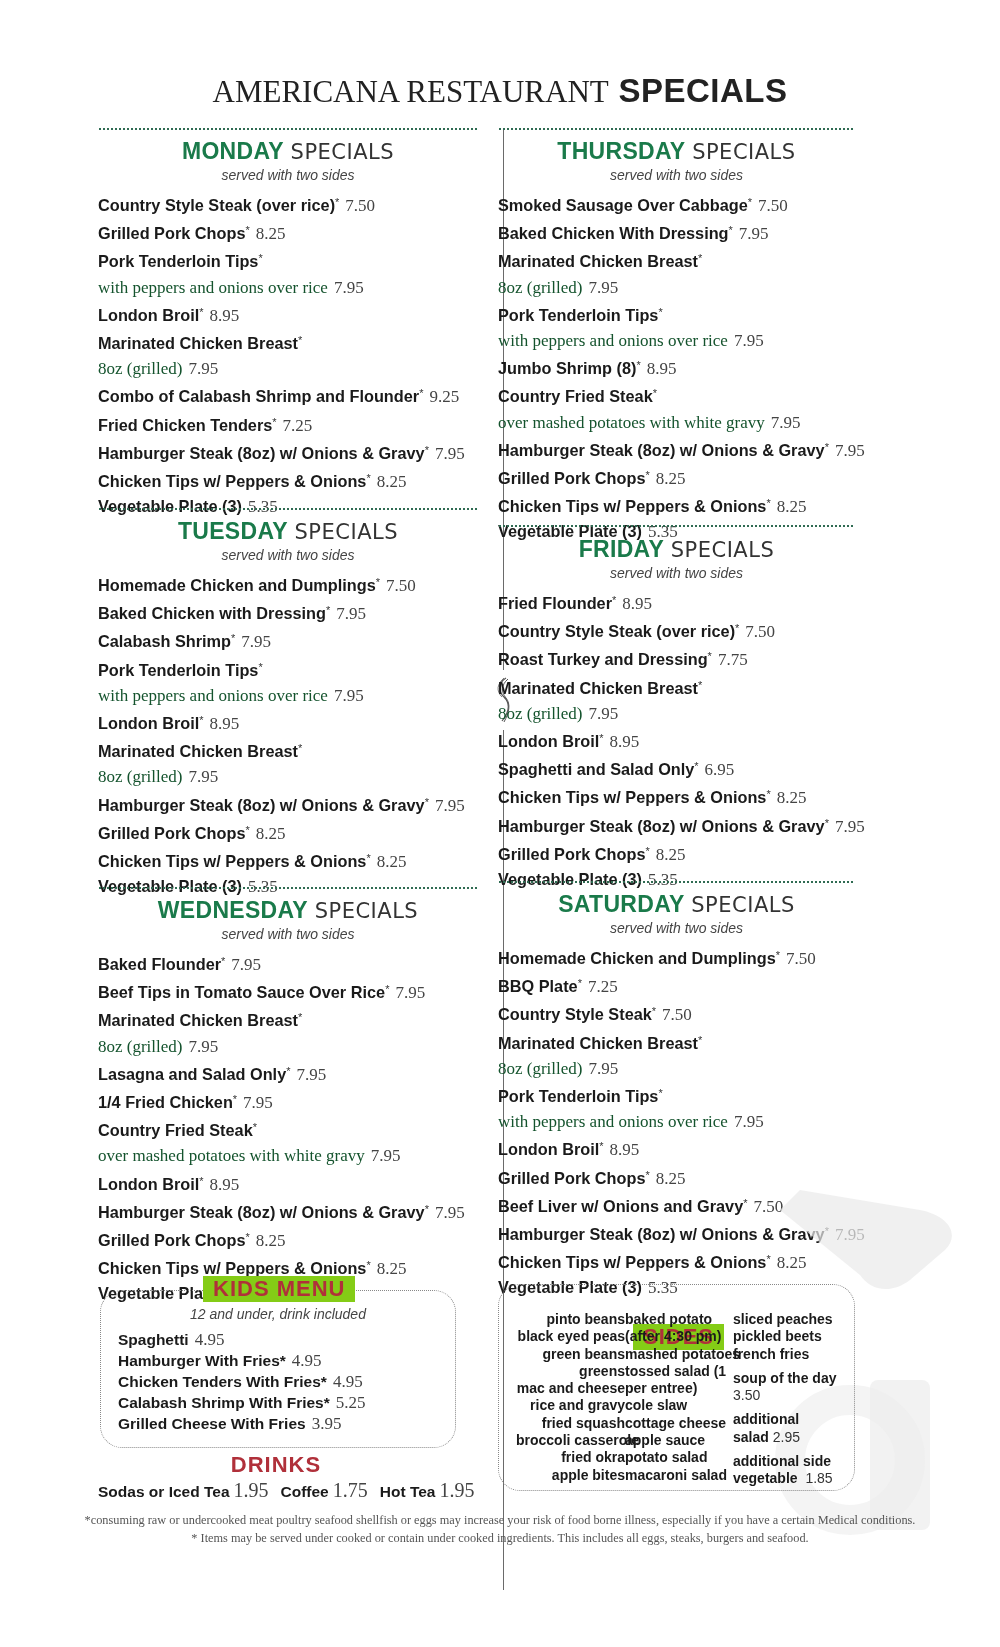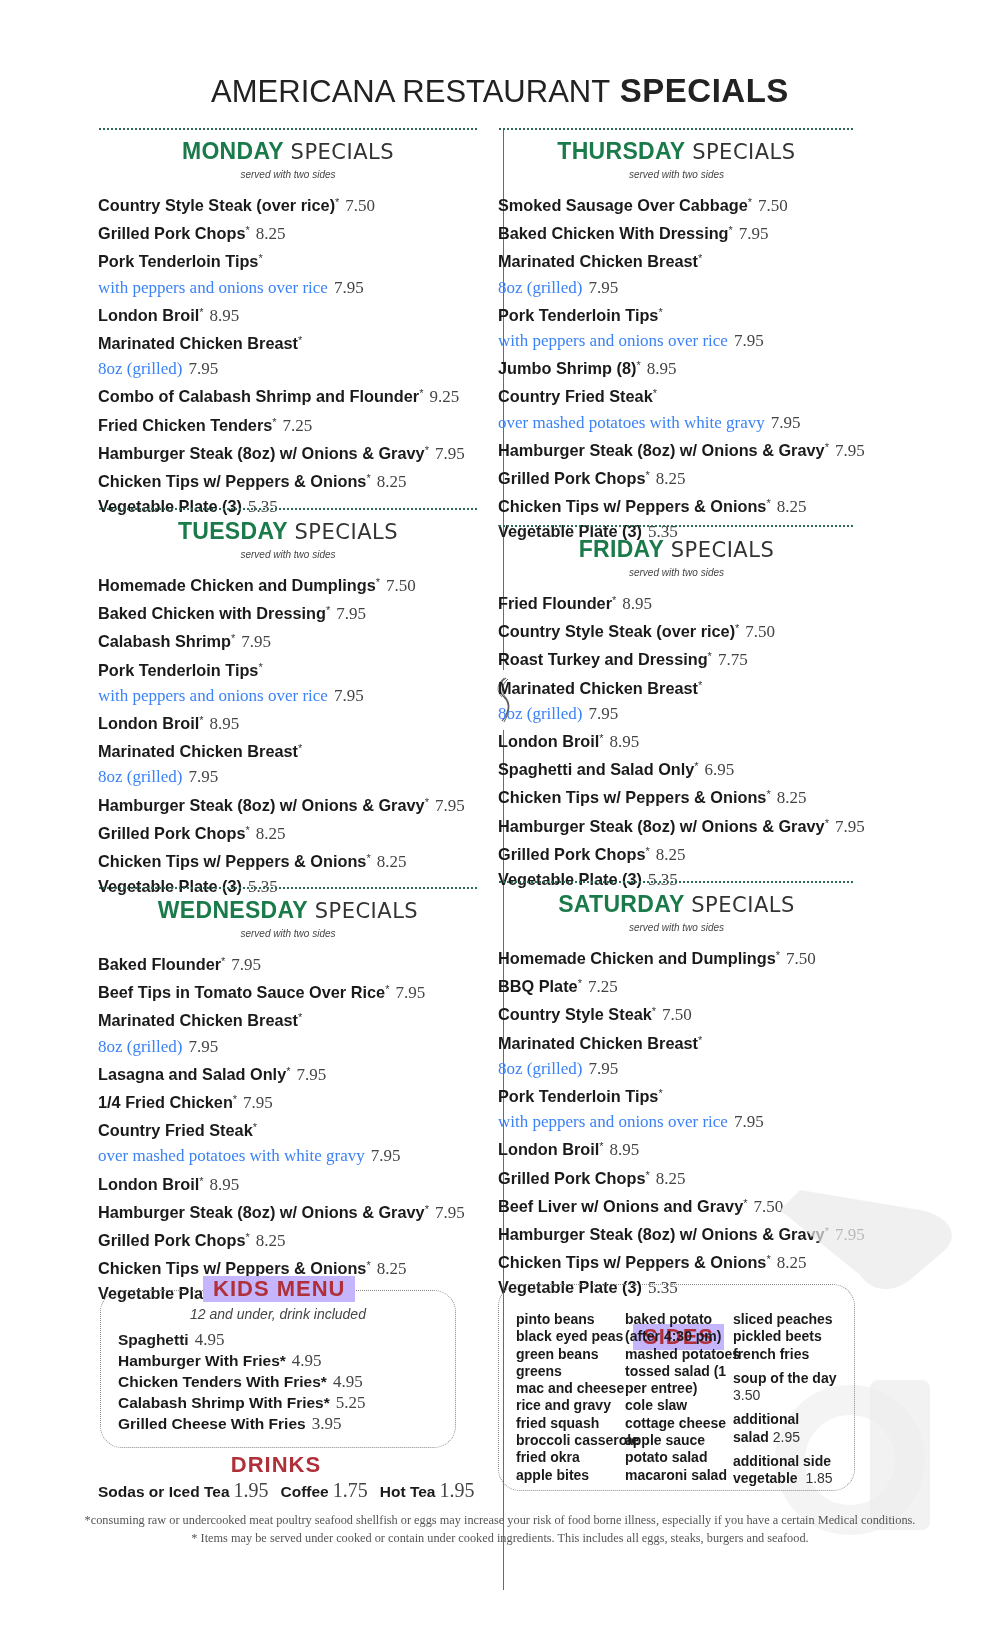--- a/index.html
+++ b/index.html
@@ -3,54 +3,54 @@
 <meta charset="utf-8">
 <style>
   * { box-sizing: border-box; margin: 0; padding: 0; }
   html, body { width: 1000px; height: 1647px; background: #ffffff; overflow: hidden; }
   body { position: relative; font-family: "Liberation Sans", "DejaVu Sans", sans-serif; color: #1a1a1a; }
 
   .page-title {
     position: absolute; top: 72px; left: 0; width: 1000px; text-align: center;
     font-size: 33px; letter-spacing: 0.5px; color: #222;
   }
-  .page-title .light { font-weight: 300; font-family: Liberation Sans, sans-serif; font-size: 31px; letter-spacing: 0px; -webkit-text-stroke: 0; font-weight: normal; }
+  .page-title .light { font-weight: 300; font-family: Liberation Serif, serif; font-size: 31px; letter-spacing: 0px; -webkit-text-stroke: 0; font-weight: normal; }
   .page-title .bold { font-weight: 700; font-family: "Liberation Sans", sans-serif; }
 
   .divider-vert {
     position: absolute; left: 503px; top: 130px; width: 1px; height: 1460px; background: #6a6a6a;
   }
   .divider-ornament {
     position: absolute; left: 494px; top: 670px; width: 20px; height: 60px; background: #fff;
     display: flex; align-items: center; justify-content: center;
   }
 
   .dots {
     position: absolute; height: 2px; width: 380px;
     background-image: radial-gradient(circle, #2f6b52 0.9px, transparent 1.1px);
     background-size: 4px 2px; background-repeat: repeat-x;
   }
 
   .section { position: absolute; width: 380px; }
   .sec-head { text-align: center; font-size: 23px; line-height: 28px; letter-spacing: 0.3px; white-space: nowrap; }
   .sec-head .day { color: #1a7a4a; font-weight: 700; }
   .sec-head .spec { color: #333; font-weight: normal; font-family: "DejaVu Sans", sans-serif; font-size: 21px; letter-spacing: 0.5px; }
-  .sec-sub { text-align: center; font-style: italic; font-size: 10px; color: #444; line-height: 18px; margin-top: 0px; }
+  .sec-sub { text-align: center; font-style: italic; font-size: 14px; color: #444; line-height: 18px; margin-top: 0px; }
   .items { margin-top: 6px; }
   .item { font-size: 16.3px; line-height: 25.2px; white-space: nowrap; }
   .item .name { font-weight: 700; color: #1a1a1a; }
   .item .ast { font-size: 11px; vertical-align: 5px; color: #333; font-weight: normal; }
   .item .price { font-family: "Liberation Serif", serif; color: #444; font-size: 17px; margin-left: 6px; }
-  .item .desc { font-family: "Liberation Serif", serif; color: #3b82f6; font-size: 17px; font-style: normal; text-align: right; }
+  .item .desc { font-family: "Liberation Serif", serif; color: #14532d; font-size: 17px; font-style: normal; text-align: right; }
 
   .box {
     position: absolute; border: 1.5px dotted #888; border-radius: 22px;
   }
   .box-title {
-    position: absolute; background: #c4b5fd; padding: 0 10px; color: #b0303a; font-weight: 700;
+    position: absolute; background: #84cc16; padding: 0 10px; color: #b0303a; font-weight: 700;
     font-size: 22px; letter-spacing: 1px; line-height: 26px;
   }
   .kids-sub { position: absolute; font-style: italic; color: #444; font-size: 14px; text-align: center; }
   .kids-items .item { font-size: 15.5px; line-height: 21px; }
 
   .drinks-title {
     position: absolute; color: #b0303a; font-weight: 700; font-size: 22px; letter-spacing: 1px; text-align: center;
   }
   .drinks-row { position: absolute; font-size: 15.5px; white-space: nowrap; }
   .drinks-row .name { font-weight: 700; }
@@ -252,21 +252,21 @@
   <g fill="#e9e9e9">
     <path d="M40 10 L160 30 C190 36, 200 55, 185 70 L150 100 C130 115, 110 110, 100 95 L20 30 Z" opacity="0.7"></path>
     <rect x="110" y="200" width="60" height="150" rx="8" opacity="0.6"></rect>
     <circle cx="90" cy="280" r="60" fill="none" stroke="#ececec" stroke-width="30" opacity="0.6"></circle>
   </g>
 </svg>
 
 <div class="box" style="left:498px; top:1284px; width:357px; height:207px;"></div>
 <div class="box-title" style="left:633px; top:1324px;">SIDES</div>
 <div class="sides-cols" style="left:516px; top:1311px;">
-  <div class="sides-col" style="width:109px;">
+  <div class="sides-col" style="width:109px;text-align:right;">
       <div>pinto beans</div>
       <div>black eyed peas</div>
       <div>green beans</div>
       <div>greens</div>
       <div>mac and cheese</div>
       <div>rice and gravy</div>
       <div>fried squash</div>
       <div>broccoli casserole</div>
       <div>fried okra</div>
       <div>apple bites</div>

